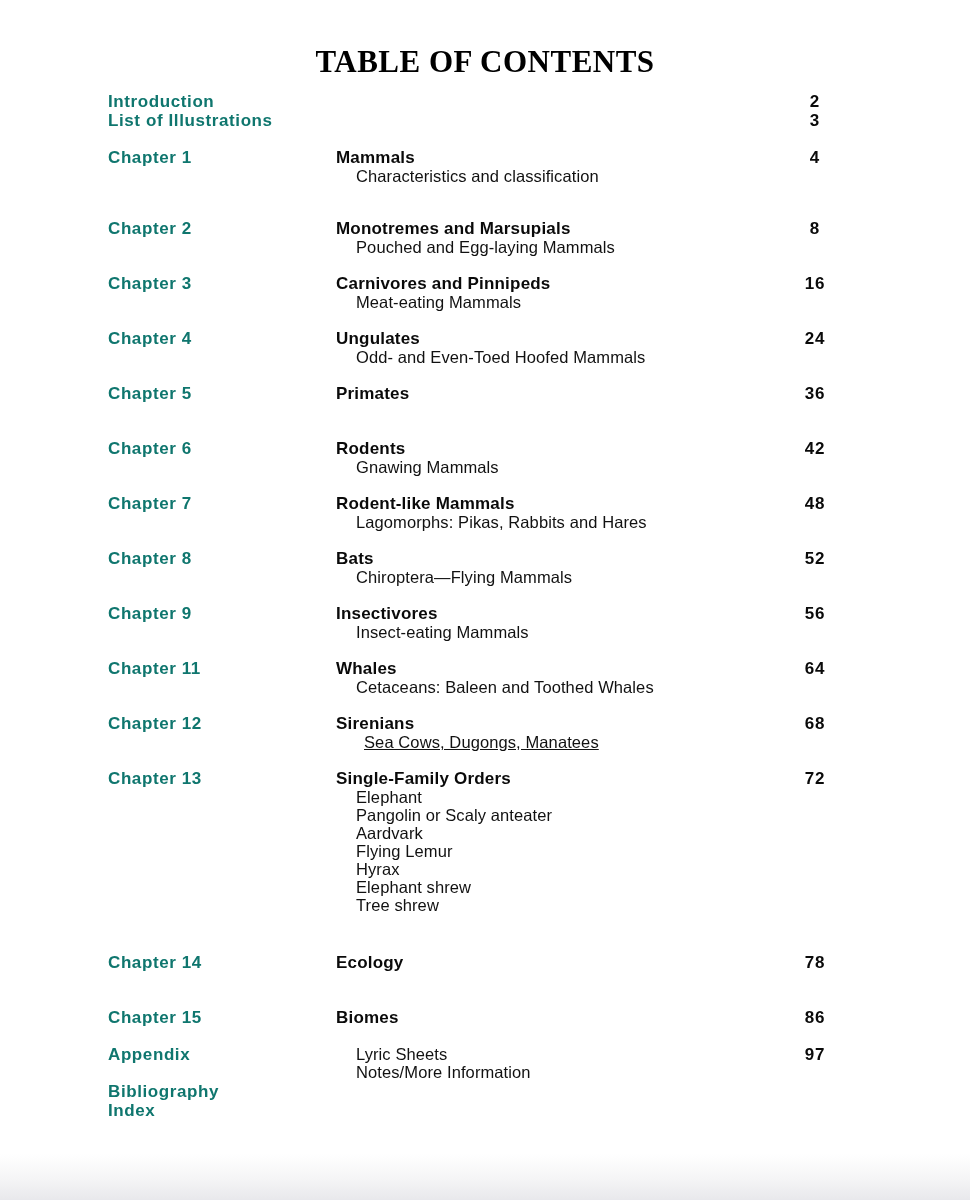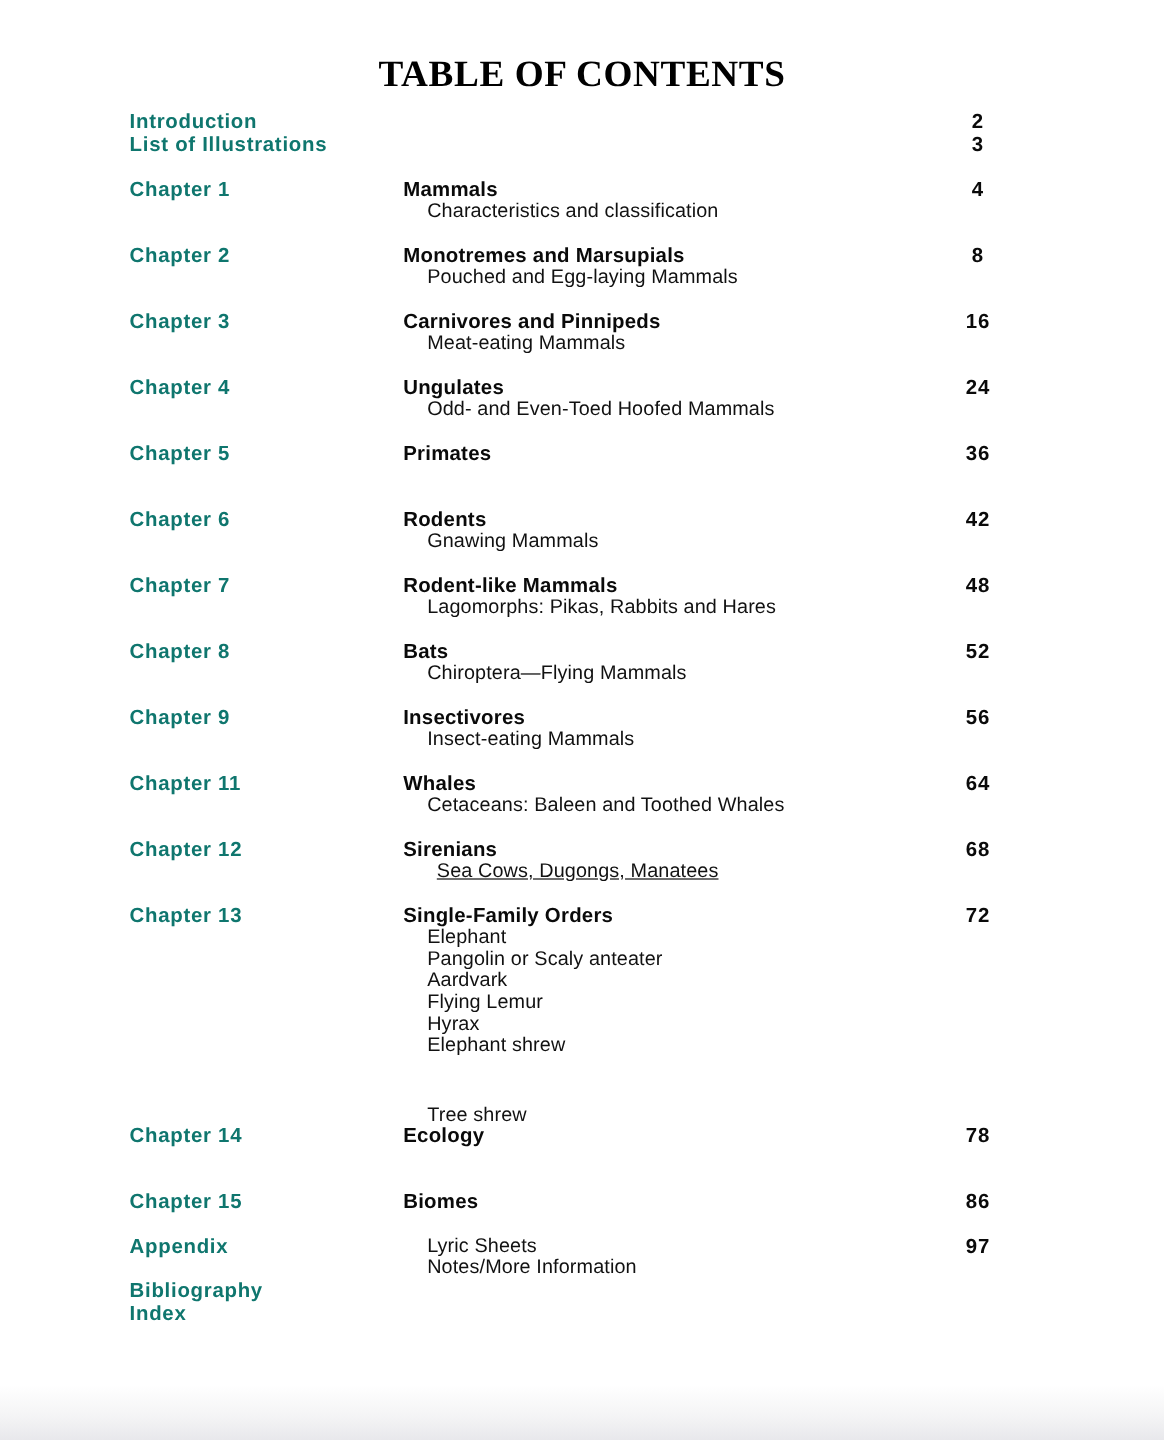--- a/index.html
+++ b/index.html
@@ -122,21 +122,21 @@
       <span class="pagenum">3</span>
     </div>
 
     <div class="row" style="height:55px;">
       <span class="label">Chapter 1</span>
       <span class="title">Mammals</span>
       <span class="sub" style="top:19px;">Characteristics and classification</span>
       <span class="pagenum">4</span>
     </div>
 
-    <div class="row" style="height:55px;">
+    <div class="row" style="height:55px;margin-top:16px;">
       <span class="label">Chapter 2</span>
       <span class="title">Monotremes and Marsupials</span>
       <span class="sub" style="top:19px;">Pouched and Egg-laying Mammals</span>
       <span class="pagenum">8</span>
     </div>
 
     <div class="row" style="height:55px;">
       <span class="label">Chapter 3</span>
       <span class="title">Carnivores and Pinnipeds</span>
       <span class="sub" style="top:19px;">Meat-eating Mammals</span>
@@ -202,21 +202,21 @@
     <div class="row" style="height:184px;">
       <span class="label">Chapter 13</span>
       <span class="title">Single-Family Orders</span>
       <span class="pagenum">72</span>
       <span class="sub" style="top:19px;">Elephant</span>
       <span class="sub" style="top:37px;">Pangolin or Scaly anteater</span>
       <span class="sub" style="top:55px;">Aardvark</span>
       <span class="sub" style="top:73px;">Flying Lemur</span>
       <span class="sub" style="top:91px;">Hyrax</span>
       <span class="sub" style="top:109px;">Elephant shrew</span>
-      <span class="sub" style="top:127px;margin-top:40px;">Tree shrew</span>
+      <span class="sub" style="top:127px;">Tree shrew</span>
     </div>
 
     <div class="row" style="height:55px;">
       <span class="label">Chapter 14</span>
       <span class="title">Ecology</span>
       <span class="pagenum">78</span>
     </div>
 
     <div class="row" style="height:37px;padding-left:16px;">
       <span class="label">Chapter 15</span>

